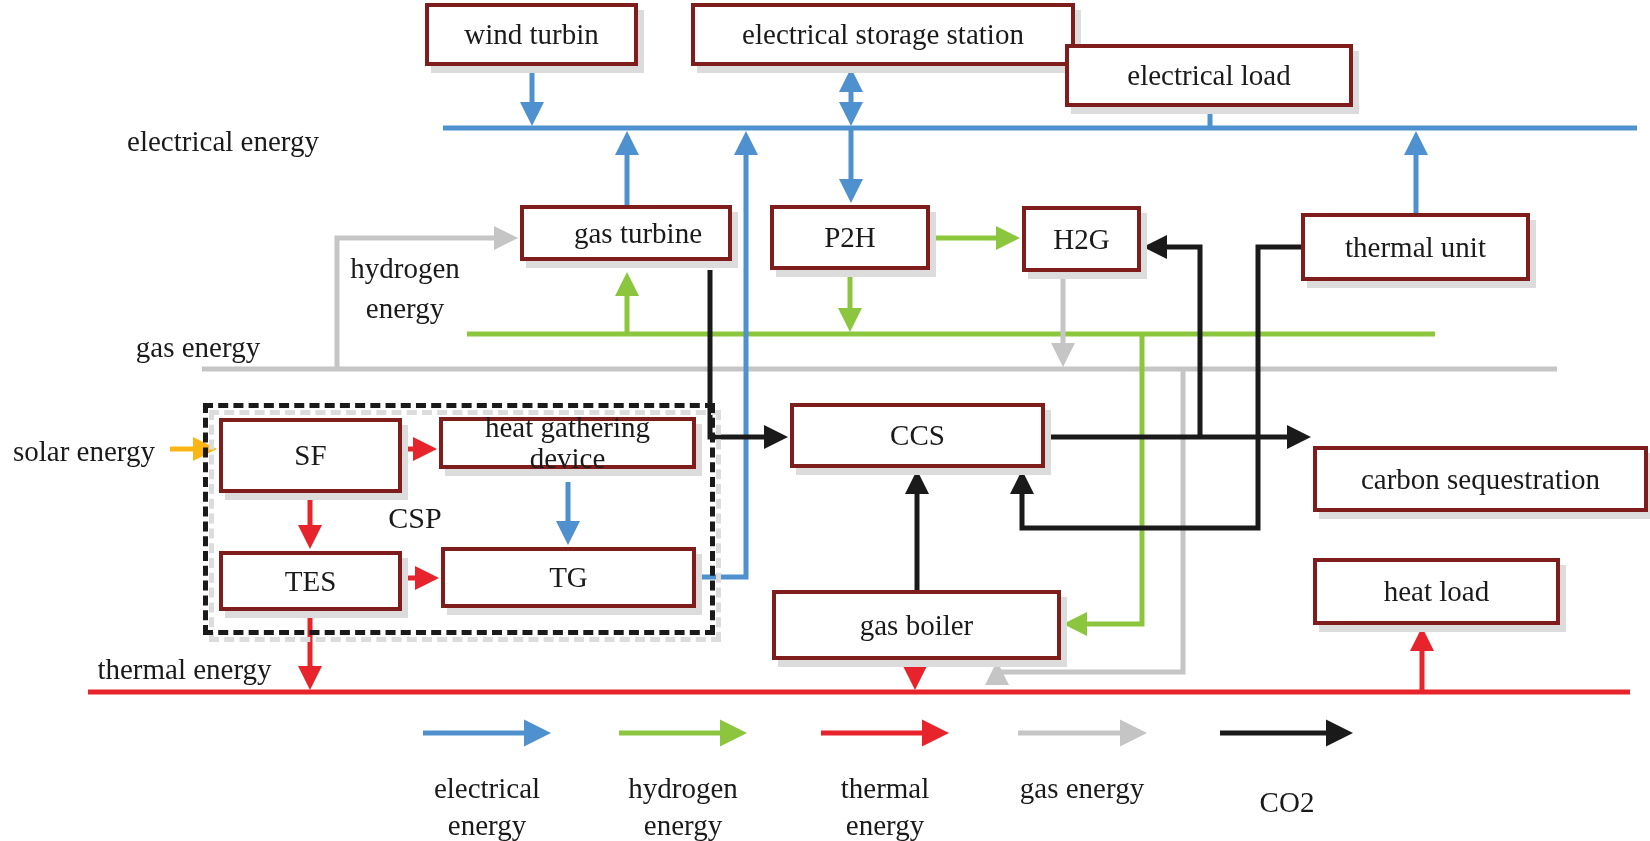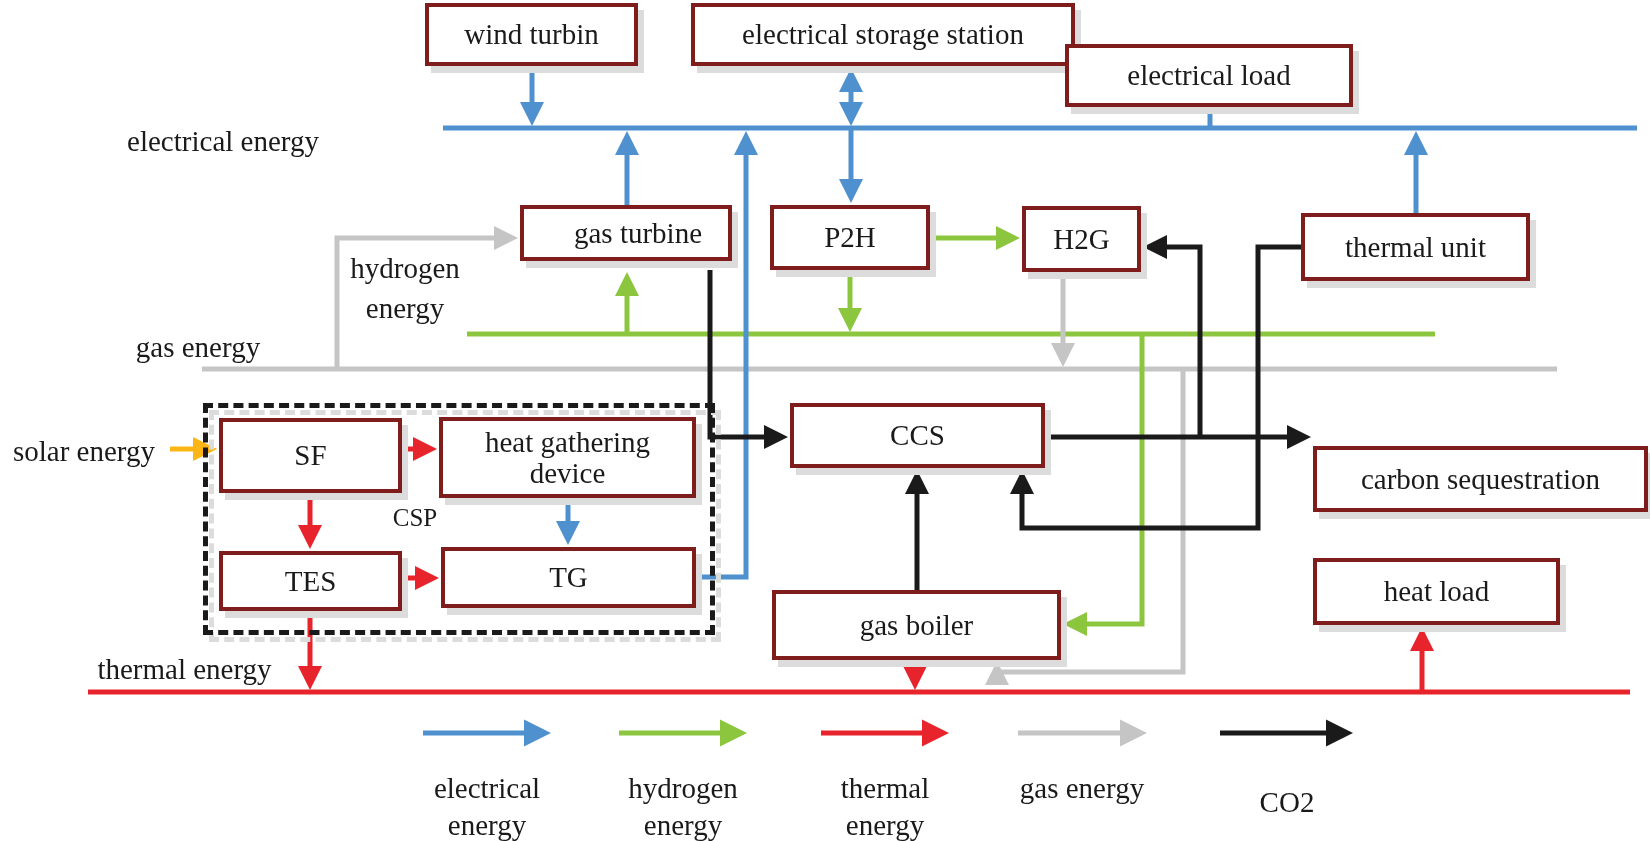--- a/index.html
+++ b/index.html
@@ -169,33 +169,33 @@
         <polygon points="1147,733 1120,746.5 1120,719.5" fill="#c5c5c5"></polygon>
         <polyline points="1018,733 1128.1,733" fill="none" stroke="#c5c5c5" stroke-width="5"></polyline>
       </g>
       <g>
         <polygon points="1353,733 1326,746.5 1326,719.5" fill="#1a1a1a"></polygon>
         <polyline points="1220,733 1334.1,733" fill="none" stroke="#1a1a1a" stroke-width="5"></polyline>
       </g>
     </svg>
 
   <div class="group-box" style="left:203px;top:403px;width:512px;height:232px;"></div>
-  <div class="lbl" style="left:378px;top:498px;width:74px;font-size:25px;text-align:center;">CSP</div>
+  <div class="lbl" style="left:378px;top:498px;width:74px;font-size:30px;text-align:center;">CSP</div>
 
   <div class="node" style="left:425px;top:3px;width:213px;height:63px;">wind turbin</div>
   <div class="node" style="left:667px;top:3px;width:384px;height:63px;margin-left:24px;">electrical storage station</div>
   <div class="node" style="left:1065px;top:16px;width:288px;height:63px;margin-top:28px;">electrical load</div>
   <div class="node" style="left:520px;top:205px;width:212px;height:56px;padding-left:24px;">gas turbine</div>
   <div class="node" style="left:770px;top:205px;width:160px;height:65px;text-align:right;">P2H</div>
   <div class="node" style="left:1022px;top:206px;width:119px;height:66px;">H2G</div>
   <div class="node" style="left:1301px;top:213px;width:229px;height:68px;font-family:Liberation Serif, serif;">thermal unit</div>
   <div class="node" style="left:790px;top:403px;width:255px;height:65px;">CCS</div>
   <div class="node" style="left:1313px;top:402px;width:335px;height:66px;margin-top:44px;">carbon sequestration</div>
   <div class="node" style="left:219px;top:418px;width:183px;height:75px;">SF</div>
-  <div class="node" style="left:439px;top:417px;width:257px;height:81px;padding:16px 8px;">heat gathering device</div>
+  <div class="node" style="left:439px;top:417px;width:257px;height:52px;padding:16px 8px;">heat gathering device</div>
   <div class="node" style="left:219px;top:551px;width:183px;height:60px;">TES</div>
   <div class="node" style="left:441px;top:547px;width:255px;height:61px;font-family:Liberation Serif, serif;">TG</div>
   <div class="node" style="left:772px;top:590px;width:289px;height:70px;">gas boiler</div>
   <div class="node" style="left:1313px;top:558px;width:247px;height:67px;">heat load</div>
 
   <div class="lbl" style="left:108px;top:121px;width:230px;">electrical energy</div>
   <div class="lbl" style="left:118px;top:327px;width:160px;">gas energy</div>
   <div class="lbl" style="left:338px;top:248px;width:134px;">hydrogen energy</div>
   <div class="lbl" style="left:0px;top:431px;width:168px;">solar energy</div>
   <div class="lbl" style="left:82px;top:649px;width:205px;">thermal energy</div>

